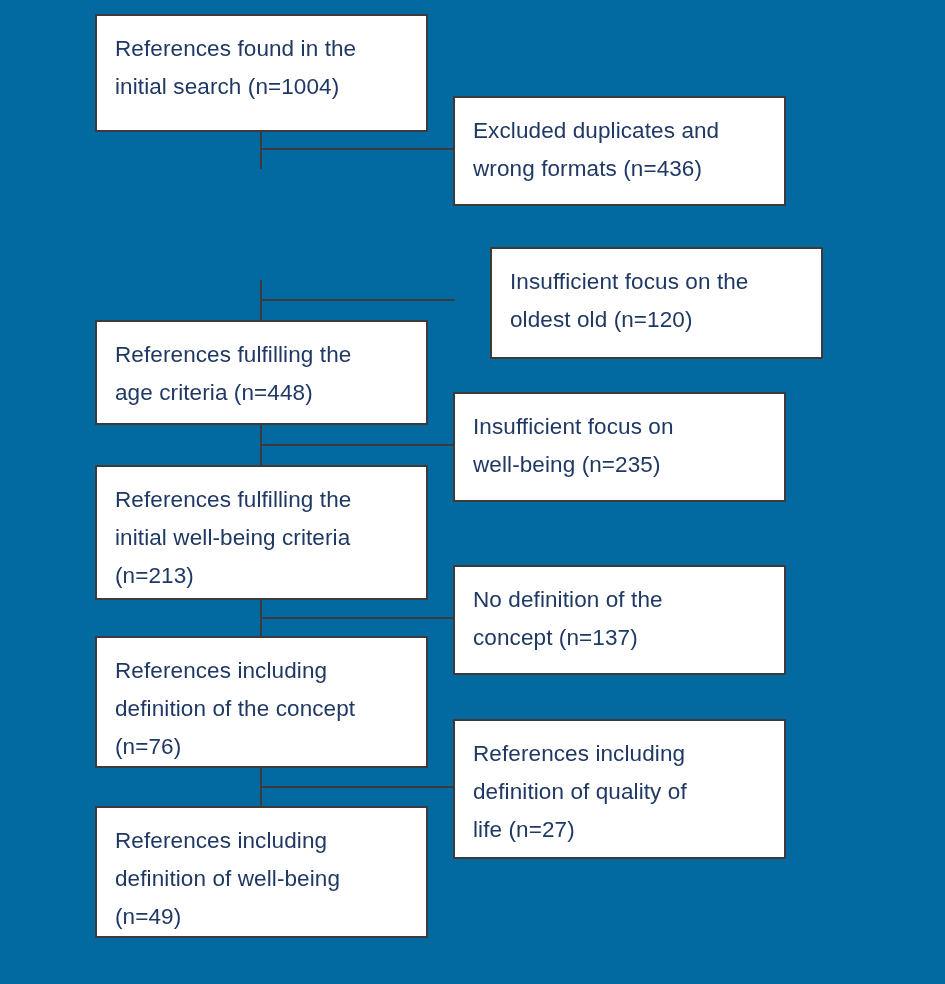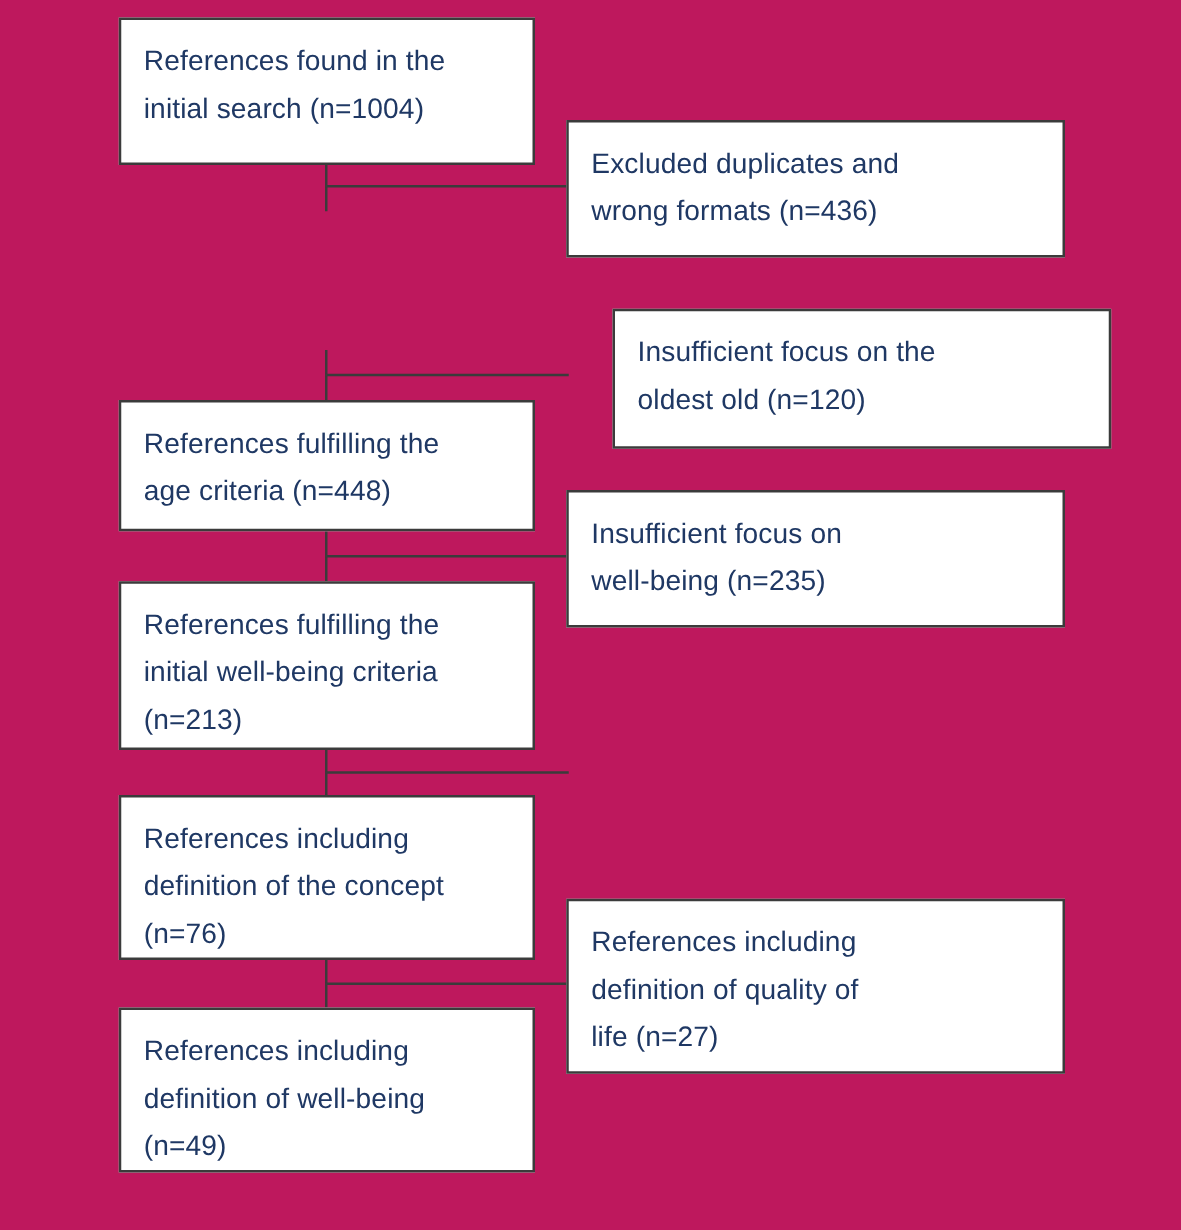--- a/index.html
+++ b/index.html
@@ -8,21 +8,21 @@
     padding: 0;
     background: #ffffff;
   }
   body {
     font-family: "Liberation Sans", sans-serif;
   }
   #flow-root {
     position: relative;
     width: 945px;
     height: 984px;
-    background: #be185d;
+    background: #0369a1;
     overflow: hidden;
   }
 
   
   .fbox {
     position: absolute;
     box-sizing: border-box;
     border: 2px solid #3b3b3b;
     background: #ffffff;
     padding: 14px 0 0 18px;
@@ -32,21 +32,21 @@
     font-size: 22.5px;
     line-height: 38px;
     color: #1f3864;
     letter-spacing: 0.1px;
     white-space: pre-line;
     font-weight: 400;
   }
 
   
   .main-box { left: 95px; width: 333px; }
-  .side-box { left: 453px; width: 399px; }
+  .side-box { left: 453px; width: 333px; }
 
   
   .conn {
     position: absolute;
     background: #3b3b3b;
     z-index: 1;
   }
   .conn-v { width: 2px; }
   .conn-h { height: 2px; }
 </style>
@@ -107,20 +107,24 @@
   <div class="fbox side-box" style="top:247px; height:112px;margin-left:37px;">
     <div class="ftext">Insufficient focus on the
 oldest old (n=120)</div>
   </div>
 
   <div class="fbox side-box" style="top:392px; height:110px;padding-left:18px;">
     <div class="ftext">Insufficient focus on
 well-being (n=235)</div>
   </div>
 
+  <div class="fbox side-box" style="top:565px; height:110px;">
+    <div class="ftext">No definition of the
+concept (n=137)</div>
+  </div>
 
   <div class="fbox side-box" style="top:719px; height:140px;">
     <div class="ftext">References including
 definition of quality of
 life (n=27)</div>
   </div>
 
 </div>
 
 </body></html>

